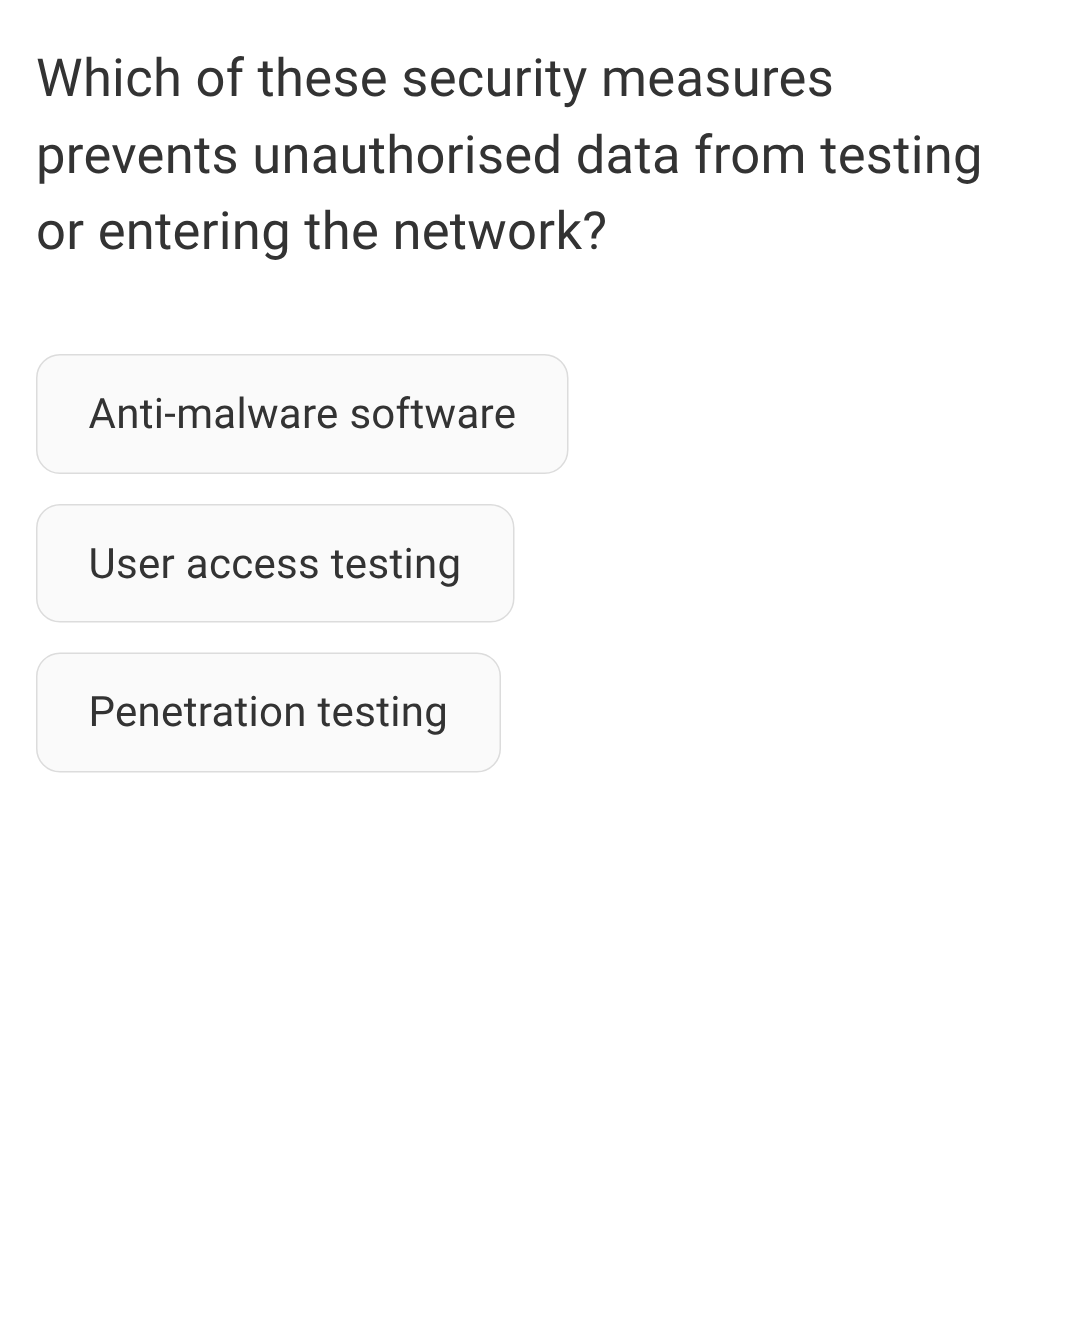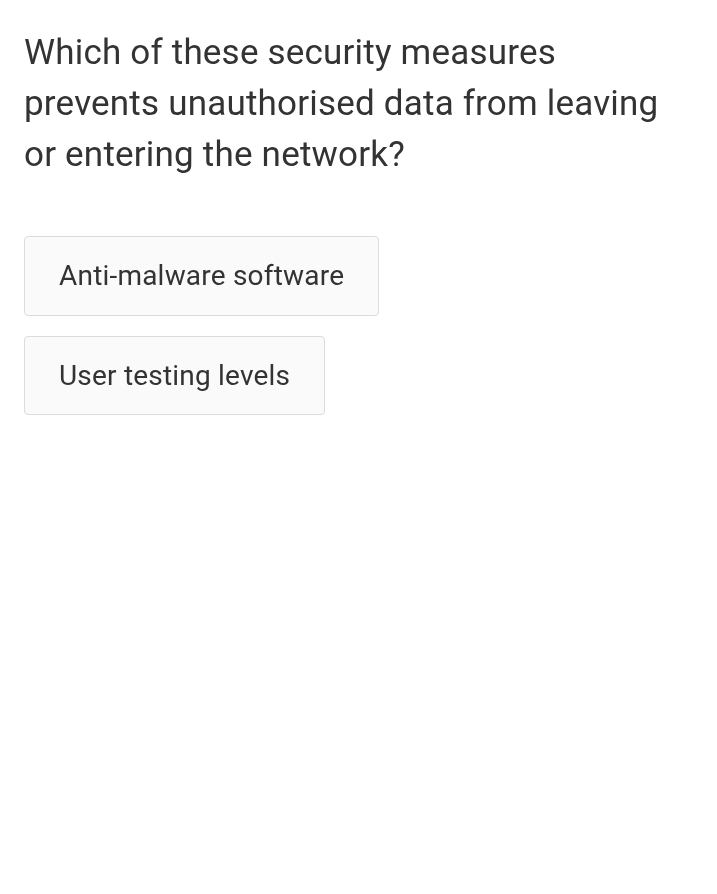--- a/index.html
+++ b/index.html
@@ -26,31 +26,32 @@
     .options {
       display: flex;
       flex-direction: column;
       gap: 20px;
       align-items: flex-start;
     }
     .option {
       display: inline-block;
       border: 1px solid #dcdcdc;
       background: #fafafa;
-      border-radius: 4px;
+      border-radius: 16px;
       padding: 22px 34px;
       font-size: 28px;
       color: #333333;
       cursor: pointer;
       line-height: 1.2;
       user-select: none;
       letter-spacing: 0.2px;
     }
   </style>
 </head>
 <body>
 
-<div class="question">Which of these security measures prevents unauthorised data from leaving or entering the network?</div>
+<div class="question">Which of these security measures prevents unauthorised data from testing or entering the network?</div>
 
 <div class="options">
   <div class="option">Anti-malware software</div>
-  <div class="option">User testing levels</div>
+  <div class="option">User access testing</div>
+  <div class="option">Penetration testing</div>
 </div>
 
 </body></html>

